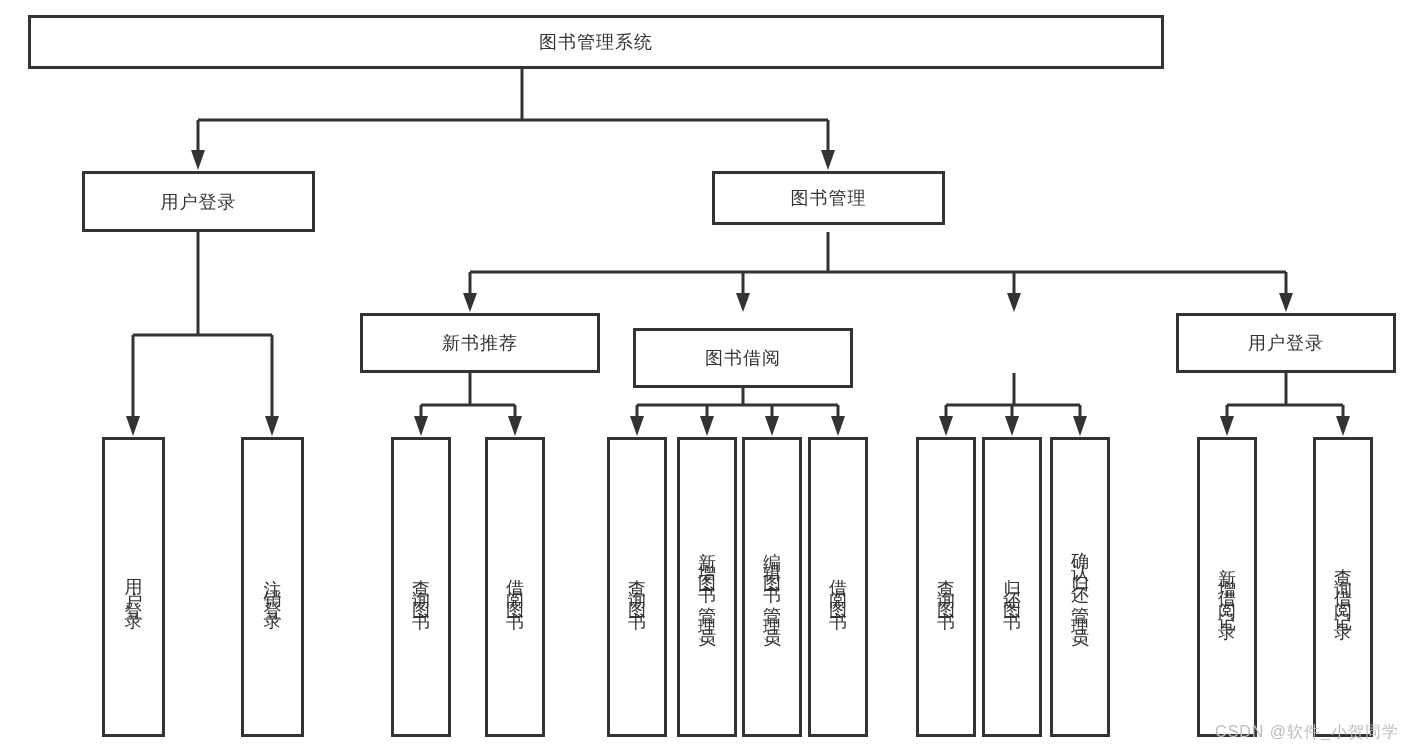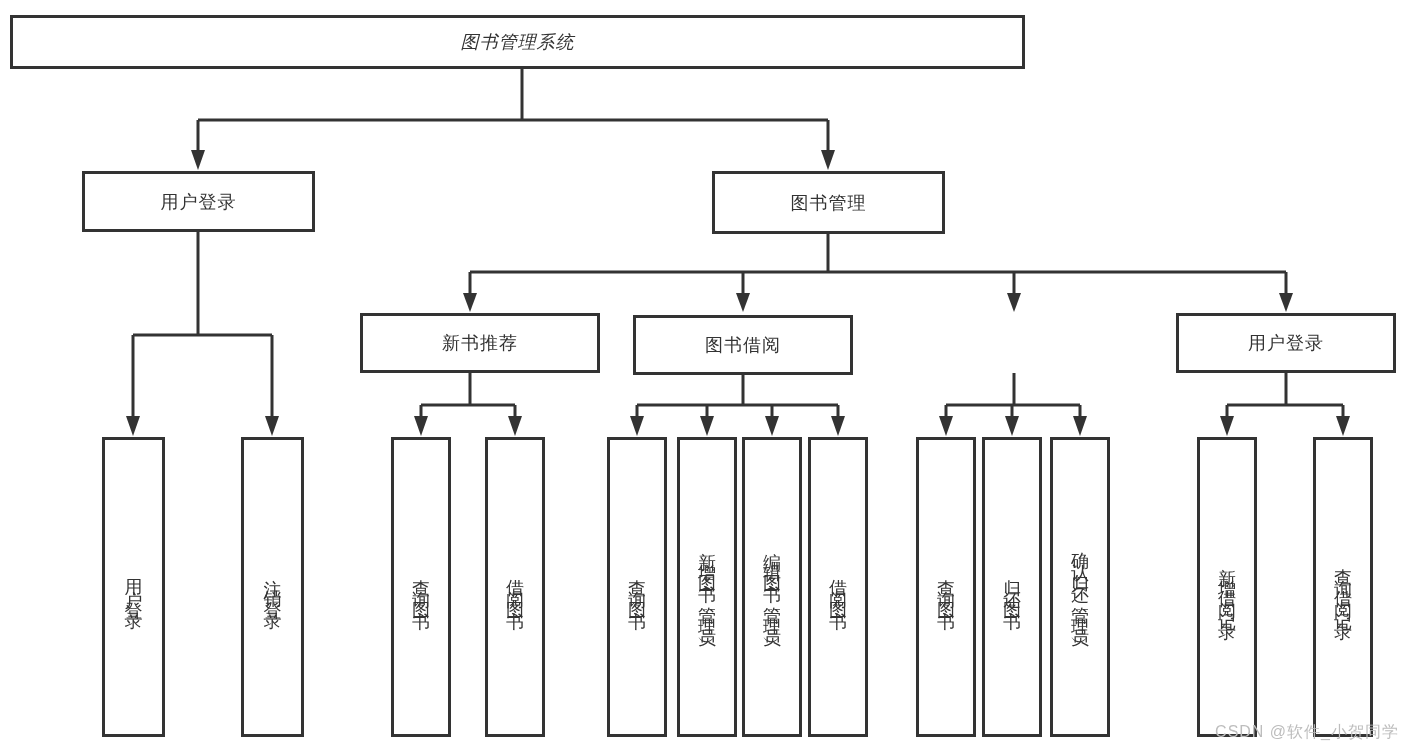--- a/index.html
+++ b/index.html
@@ -107,27 +107,27 @@
     <polygon points="1073,416 1087,416 1080,436"></polygon>
 
     <line x1="1286" y1="373" x2="1286" y2="405"></line>
     <line x1="1227" y1="405" x2="1343" y2="405"></line>
     <line x1="1227" y1="405" x2="1227" y2="419"></line>
     <polygon points="1220,416 1234,416 1227,436"></polygon>
     <line x1="1343" y1="405" x2="1343" y2="419"></line>
     <polygon points="1336,416 1350,416 1343,436"></polygon>
   </svg>
 
-  <div class="box" style="left:10px;top:15px;width:1015px;height:54px;font-style:italic;">图书管理系统</div>
+  <div class="box" style="left:28px;top:15px;width:1136px;height:54px;">图书管理系统</div>
 
   <div class="box" style="left:82px;top:171px;width:233px;height:61px;">用户登录</div>
-  <div class="box" style="left:712px;top:171px;width:233px;height:63px;">图书管理</div>
+  <div class="box" style="left:712px;top:171px;width:233px;height:54px;">图书管理</div>
 
   <div class="box" style="left:360px;top:313px;width:240px;height:60px;">新书推荐</div>
-  <div class="box" style="left:633px;top:315px;width:220px;height:60px;">图书借阅</div>
+  <div class="box" style="left:633px;top:328px;width:220px;height:60px;">图书借阅</div>
   <div class="box" style="left:1176px;top:313px;width:220px;height:60px;">用户登录</div>
 
   <div class="box vbox" style="left:102px;top:437px;width:63px;height:300px;">用户登录</div>
   <div class="box vbox" style="left:241px;top:437px;width:63px;height:300px;">注销登录</div>
 
   <div class="box vbox" style="left:391px;top:437px;width:60px;height:300px;">查询图书</div>
   <div class="box vbox" style="left:485px;top:437px;width:60px;height:300px;">借阅图书</div>
 
   <div class="box vbox" style="left:607px;top:437px;width:60px;height:300px;">查询图书</div>
   <div class="box vbox" style="left:677px;top:437px;width:60px;height:300px;">新增图书（管理员）</div>

